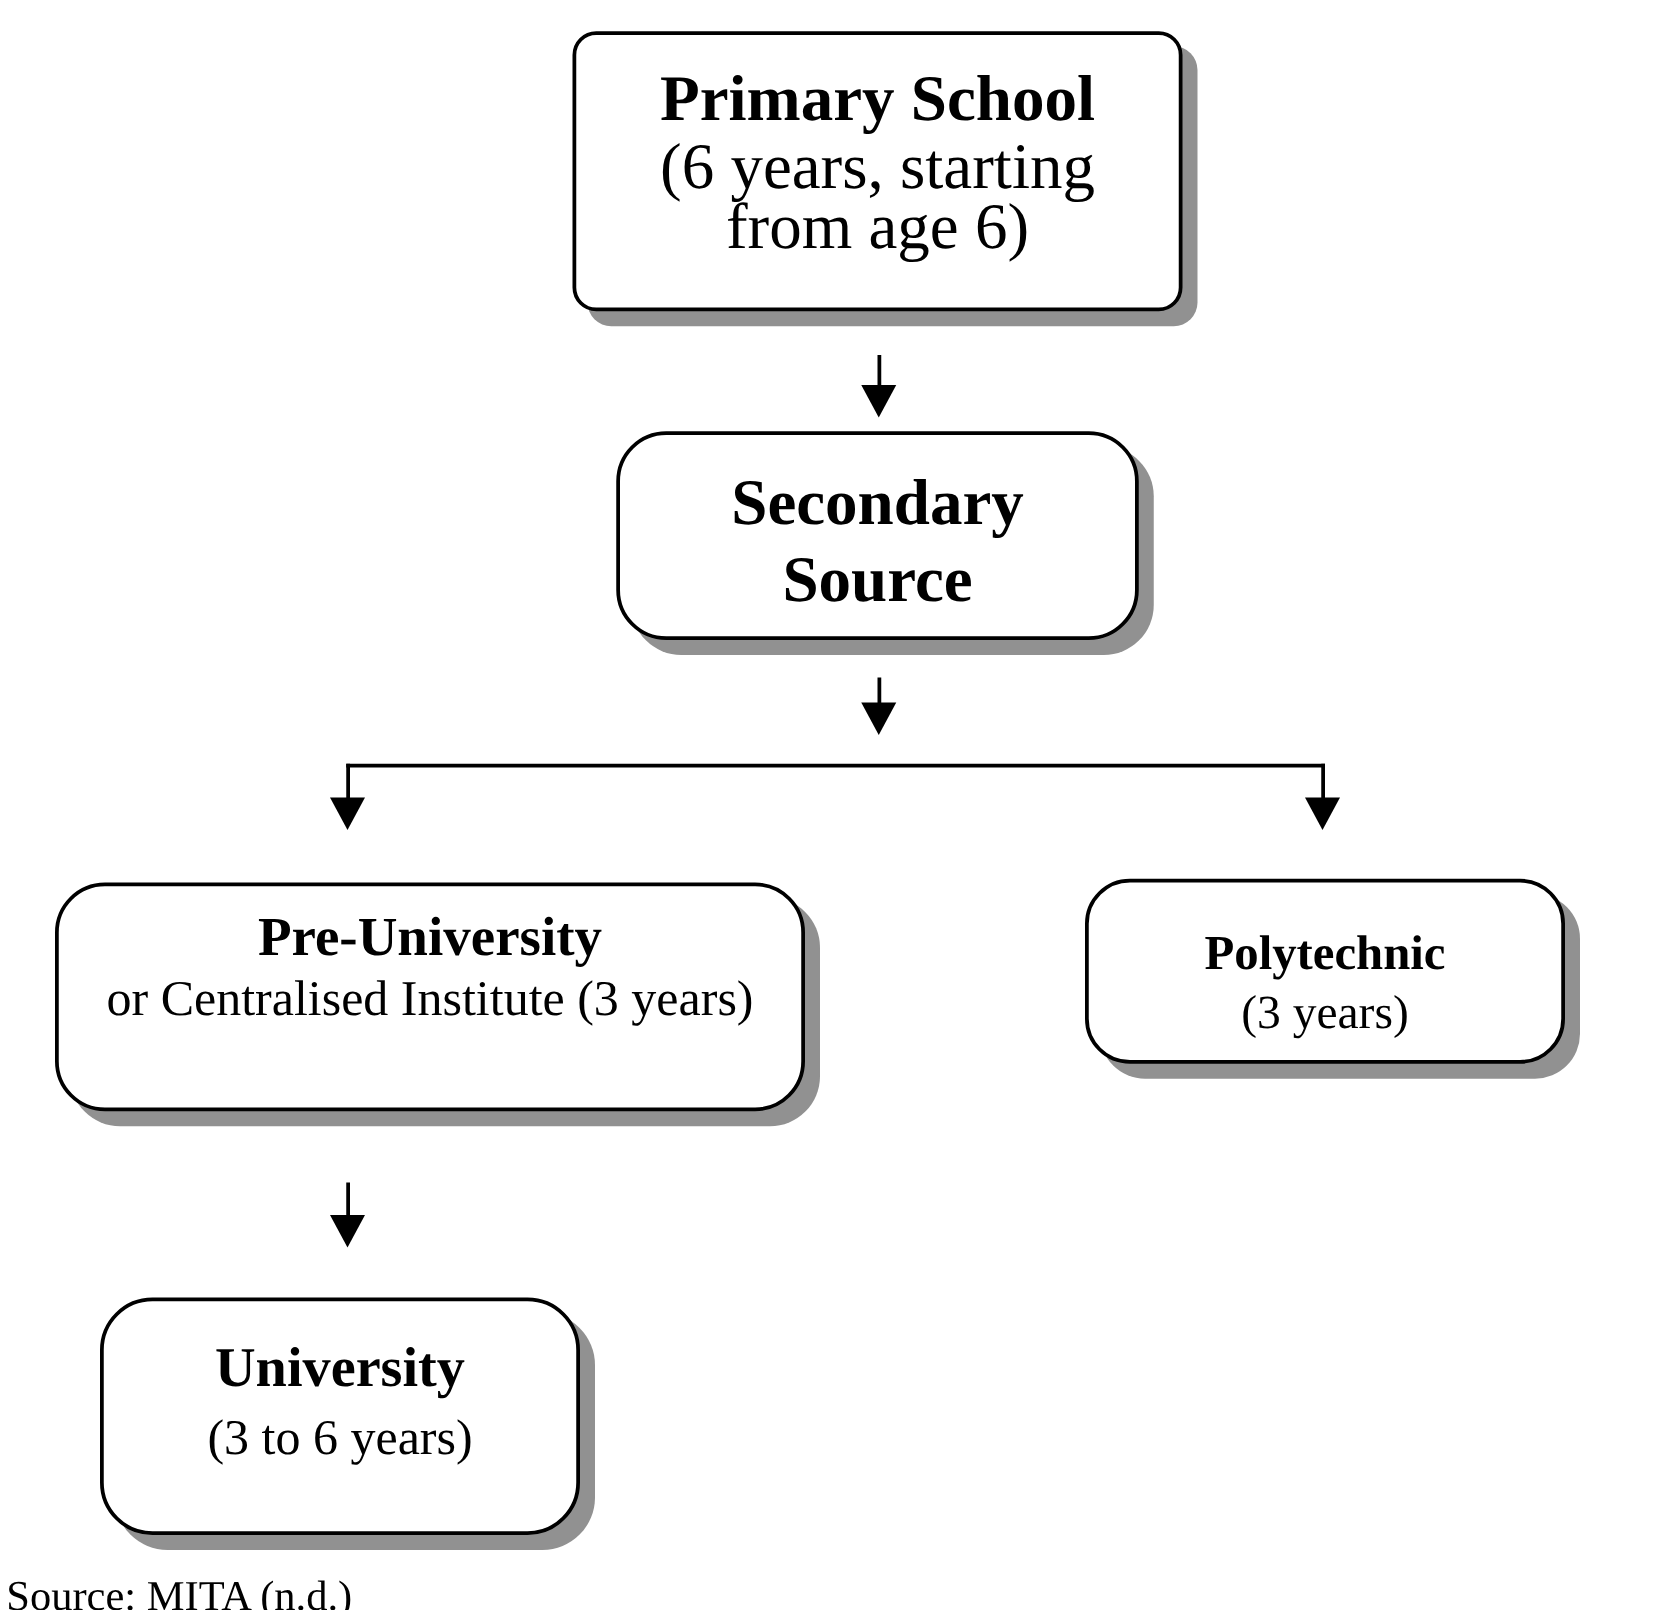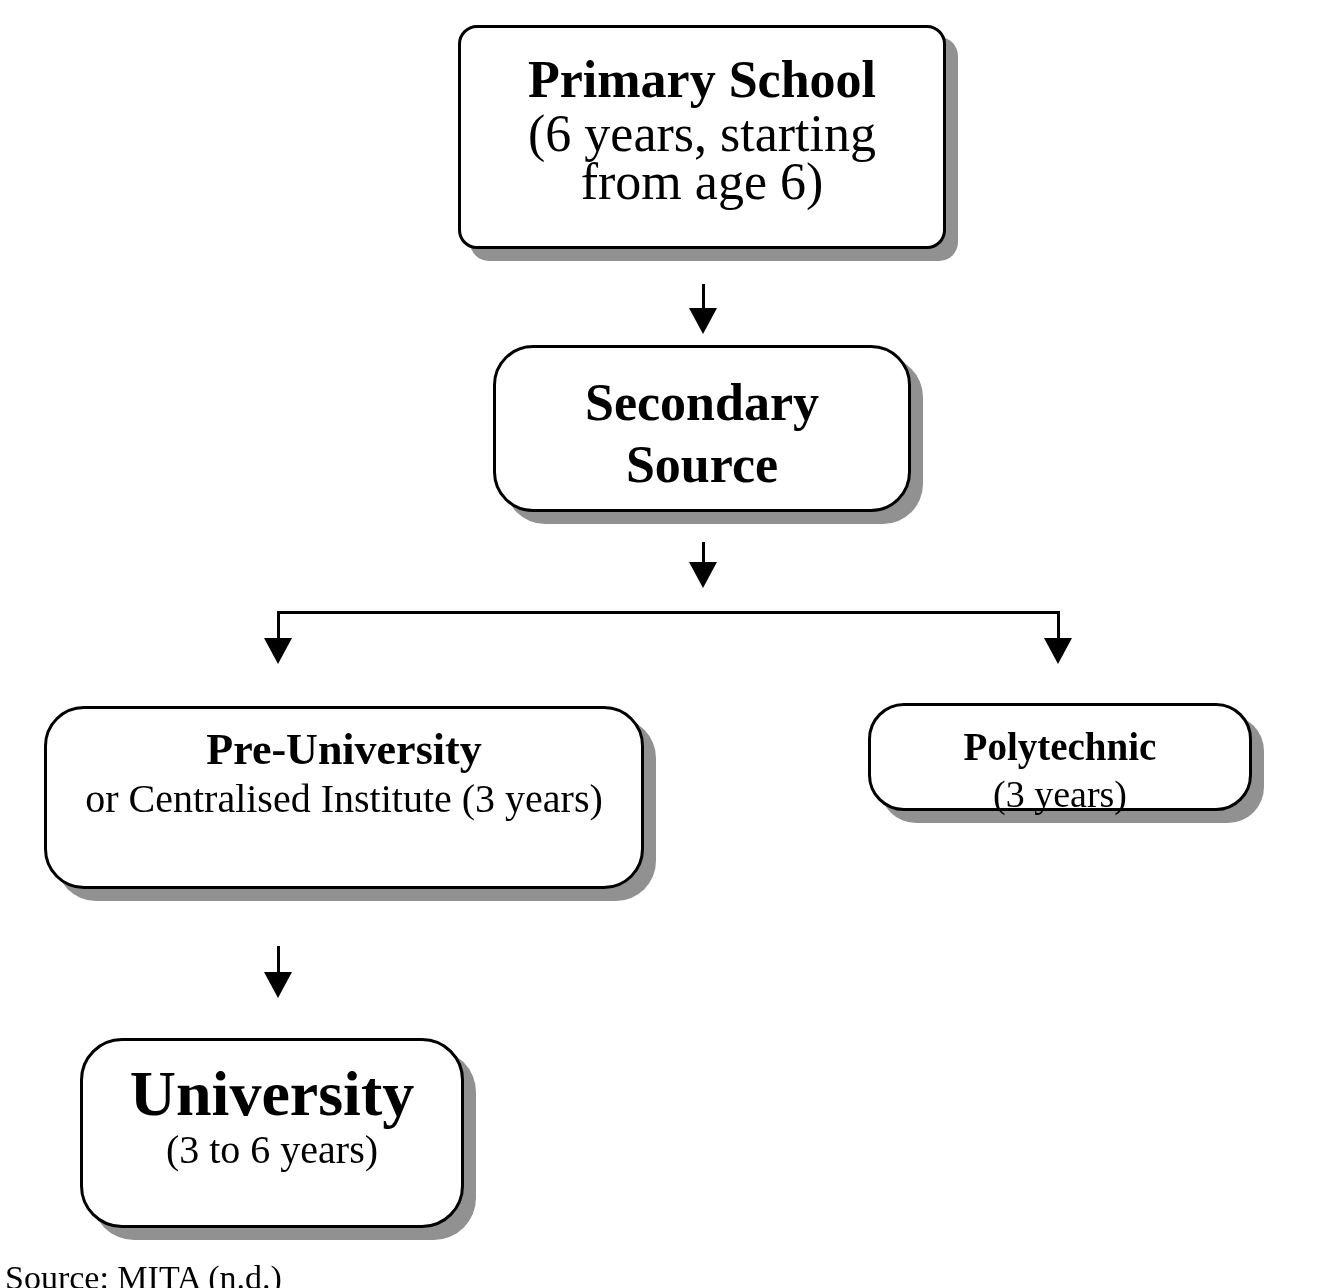--- a/index.html
+++ b/index.html
@@ -46,31 +46,31 @@
   #box-secondary .node-title { font-size: 52px; line-height: 62px; }
 
   #box-preuniversity {
     left: 44px; top: 706px; width: 600px; height: 183px;
     border-radius: 40px; padding-top: 16px;
   }
   #box-preuniversity .node-title { font-size: 44px; line-height: 50px; }
   #box-preuniversity .node-sub   { font-size: 40px; line-height: 47px; }
 
   #box-polytechnic {
-    left: 868px; top: 703px; width: 384px; height: 108px;
-    border-radius: 36px; padding-top: 17px;
+    left: 868px; top: 703px; width: 384px; height: 148px;
+    border-radius: 36px; padding-top: 33px;
   }
   #box-polytechnic .node-title { font-size: 39px; line-height: 48px; }
   #box-polytechnic .node-sub   { font-size: 38px; line-height: 46px; }
 
   #box-university {
     left: 80px; top: 1038px; width: 384px; height: 190px;
     border-radius: 42px; padding-top: 22px;
   }
-  #box-university .node-title { font-size: 64px; line-height: 62px; }
+  #box-university .node-title { font-size: 45px; line-height: 62px; }
   #box-university .node-sub   { font-size: 40px; line-height: 50px; }
 
   
   .vline {
     position: absolute;
     width: 3px;
     background: #000000;
   }
   .hline {
     position: absolute;

